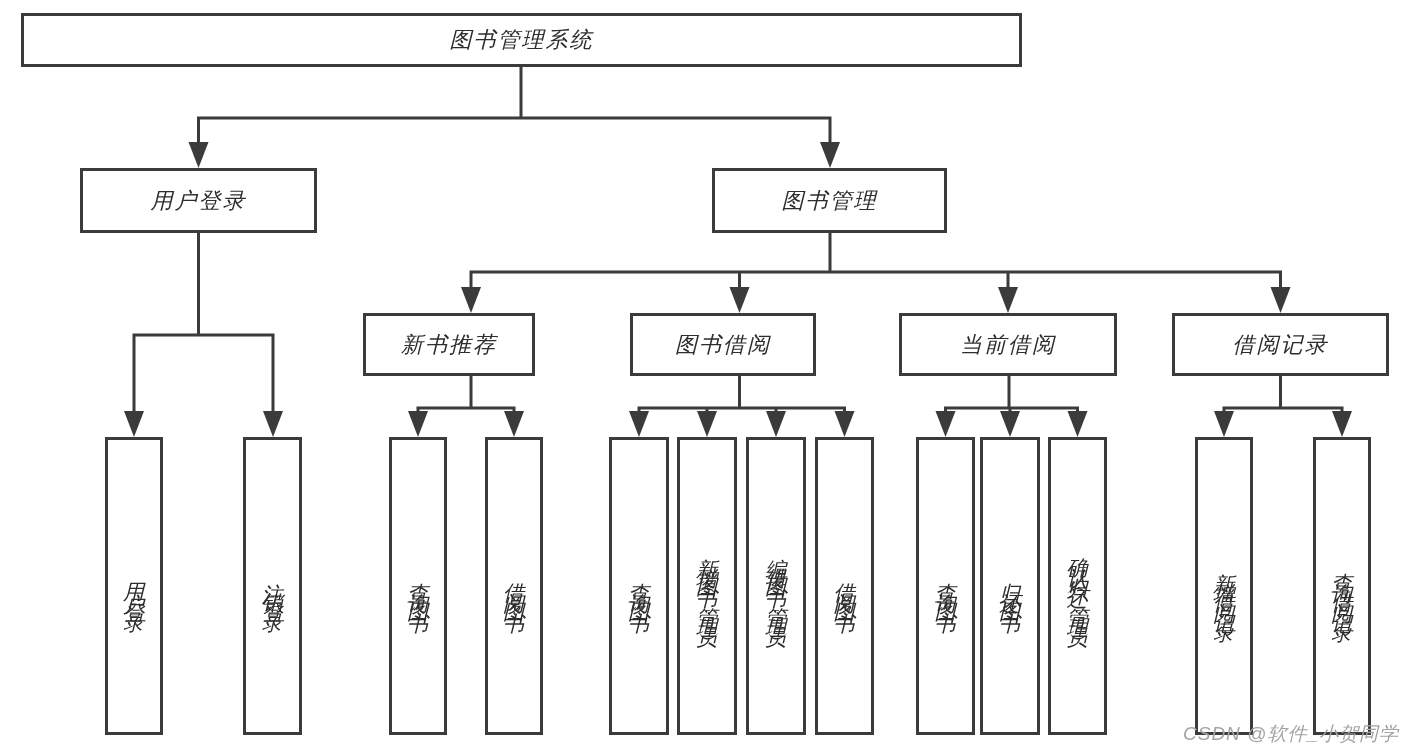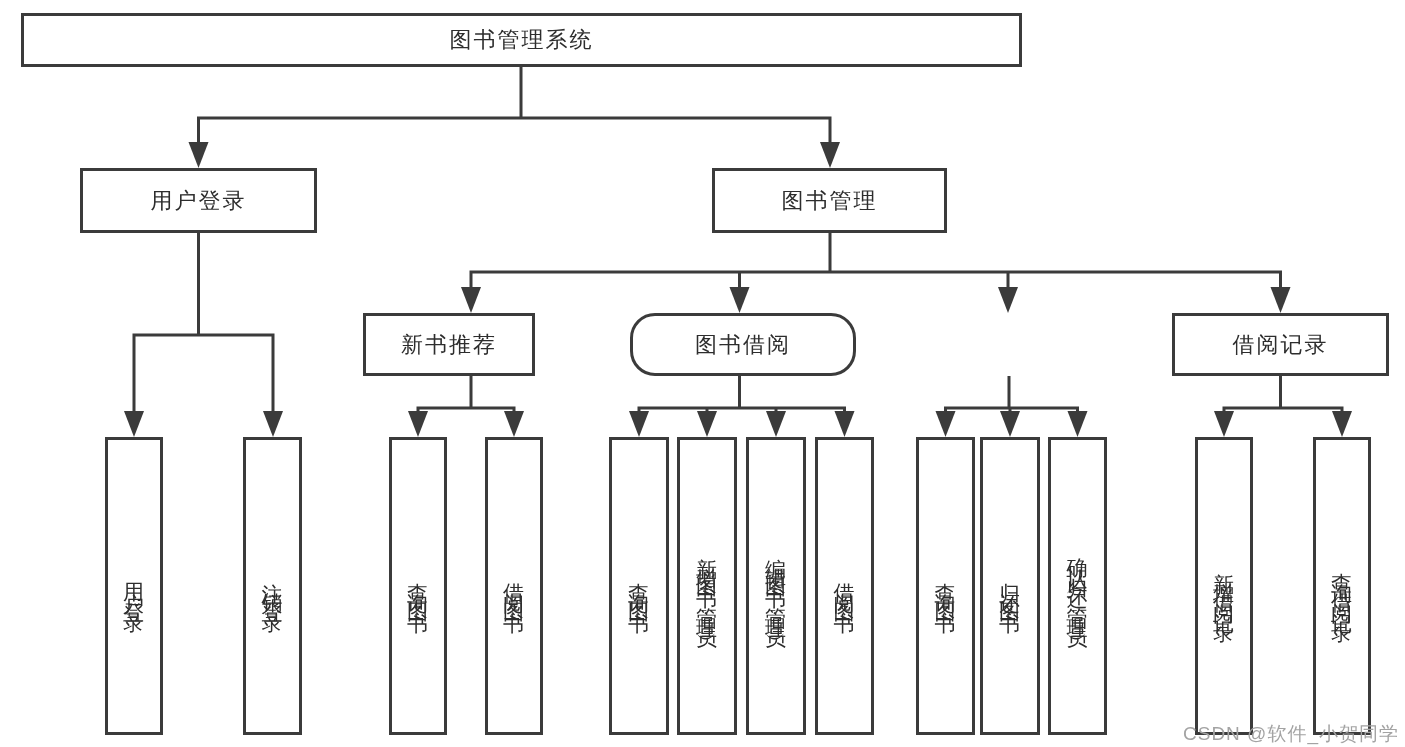--- a/index.html
+++ b/index.html
@@ -7,20 +7,21 @@
     --text:#2d2d2d;
     --watermark:#a3a3a3;
   }
   html,body{margin:0;padding:0;background:#ffffff;}
   body{font-family:"Liberation Sans","DejaVu Sans",sans-serif;}
   .stage{
     position:relative;
     width:1405px;height:747px;
     background:#ffffff;
     overflow:hidden;
+    font-style:italic;
   }
   .connectors{
     position:absolute;left:0;top:0;width:1405px;height:747px;
     z-index:0;
   }
   .box{
     position:absolute;
     box-sizing:border-box;
     border:3px solid var(--line);
     background:#ffffff;
@@ -98,22 +99,25 @@
   <div class="box" style="left:80px;top:168px;width:237px;height:65px;">
     <span class="hlabel">用户登录</span>
   </div>
   <div class="box" style="left:712px;top:168px;width:235px;height:65px;text-align:right;">
     <span class="hlabel">图书管理</span>
   </div>
 
   <div class="box" style="left:363px;top:313px;width:172px;height:63px;">
     <span class="hlabel">新书推荐</span>
   </div>
-  <div class="box" style="left:630px;top:313px;width:226px;height:63px;border-radius:25px;">
+  <div class="box" style="left:630px;top:313px;width:186px;height:63px;">
     <span class="hlabel">图书借阅</span>
+  </div>
+  <div class="box" style="left:899px;top:313px;width:218px;height:63px;">
+    <span class="hlabel">当前借阅</span>
   </div>
   <div class="box" style="left:1172px;top:313px;width:217px;height:63px;">
     <span class="hlabel">借阅记录</span>
   </div>
 
   <div class="box leaf" style="left:105px;top:437px;width:58px;height:298px;">
     <span class="vlabel">用户登录</span>
   </div>
   <div class="box leaf" style="left:243px;top:437px;width:59px;height:298px;">
     <span class="vlabel">注销登录</span>

